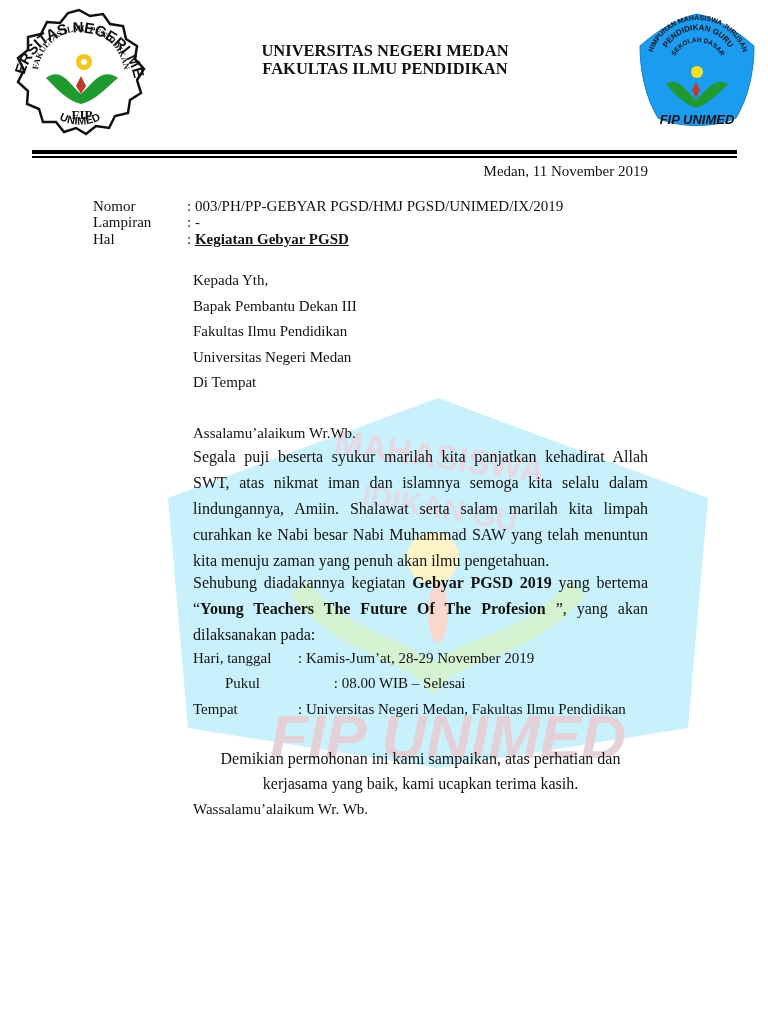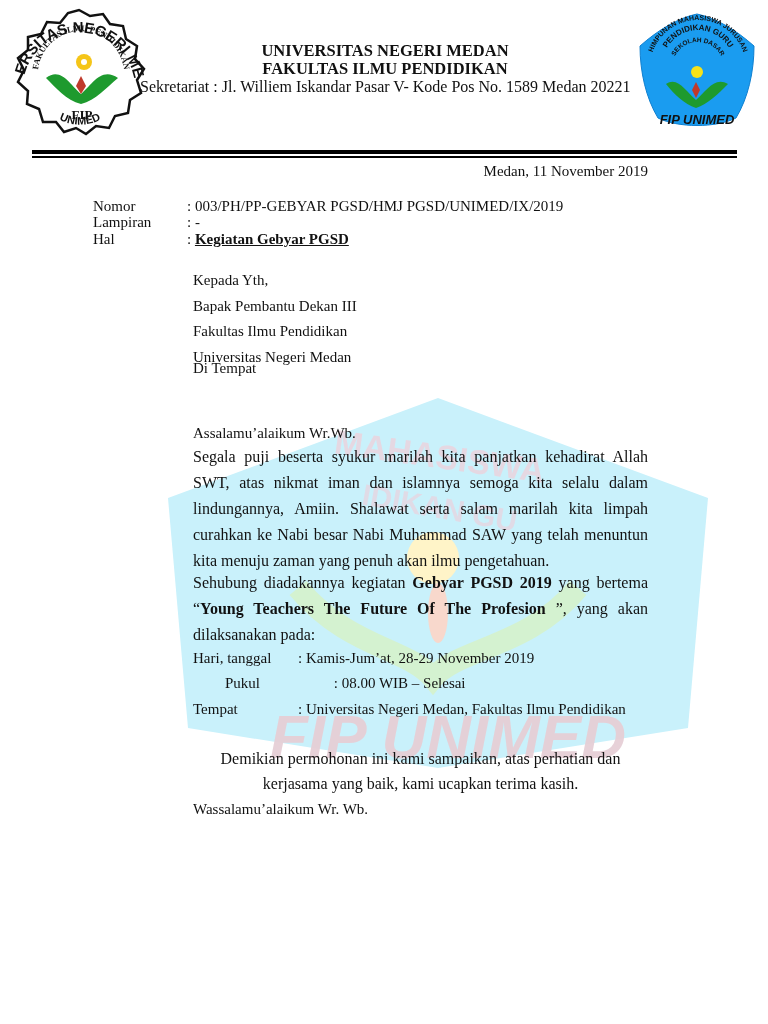--- a/index.html
+++ b/index.html
@@ -78,21 +78,20 @@
   <text font-family="Liberation Sans, sans-serif" font-weight="bold" font-size="6.5" fill="#111"><textPath href="#rArc3" startOffset="50%" text-anchor="middle">SEKOLAH DASAR</textPath></text>
   <circle cx="61" cy="60" r="6" fill="#f5e21a"></circle>
   <path d="M30,72 C42,64 50,80 60,88 C70,80 78,64 92,72 C82,82 72,92 60,96 C48,92 38,82 30,72 Z" fill="#1e9a2e"></path>
   <path d="M60,70 L64,78 L60,86 L56,78 Z" fill="#c0392b"></path>
   <text x="61" y="112" text-anchor="middle" font-family="Liberation Sans, sans-serif" font-weight="bold" font-style="italic" font-size="13" fill="#111">FIP UNIMED</text>
 </svg>
 
 <div class="abs lh" style="top:42px;">
   <div class="lh-line lh-bold">UNIVERSITAS NEGERI MEDAN</div>
   <div class="lh-line lh-bold">FAKULTAS ILMU PENDIDIKAN</div>
-  <div class="lh-line" style="white-space:nowrap; margin-left:-10px; margin-right:-10px;">Sekretariat : Jl. Williem Iskandar Pasar V- Kode Pos No. 1589 Medan 20221</div>
 </div>
 
 <div class="abs rule-thick"></div>
 <div class="abs rule-thin"></div>
 
 <div class="abs content date">Medan, 11 November 2019</div>
 
 <div class="abs content meta-row" style="top:198px;">
   <span class="meta-label">Nomor</span><span>: 003/PH/PP-GEBYAR PGSD/HMJ PGSD/UNIMED/IX/2019</span>
 </div>
@@ -100,21 +99,21 @@
   <span class="meta-label">Lampiran</span><span>: -</span>
 </div>
 <div class="abs content meta-row" style="top:231px;">
   <span class="meta-label">Hal</span><span>: </span><span class="meta-val-b">Kegiatan Gebyar PGSD</span>
 </div>
 
 <div class="abs content addr" style="top:272px;">Kepada Yth,</div>
 <div class="abs content addr" style="top:298px;">Bapak Pembantu Dekan III</div>
 <div class="abs content addr" style="top:323px;">Fakultas Ilmu Pendidikan</div>
 <div class="abs content addr" style="top:349px;">Universitas Negeri Medan</div>
-<div class="abs content addr" style="top:360px;">Di Tempat</div>
+<div class="abs content addr" style="top:374px;">Di Tempat</div>
 
 <div class="abs content addr" style="top:425px;">Assalamu’alaikum Wr.Wb.</div>
 
 <div class="abs content para" style="top:444px; text-align-last:left;">Segala puji beserta syukur marilah kita panjatkan kehadirat Allah SWT, atas nikmat iman dan islamnya semoga kita selalu dalam lindungannya, Amiin. Shalawat serta salam marilah kita limpah curahkan ke Nabi besar Nabi Muhammad SAW yang telah menuntun kita menuju zaman yang penuh akan ilmu pengetahuan.</div>
 
 <div class="abs content para" style="top:570px;"><span>Sehubung diadakannya kegiatan </span><b>Gebyar PGSD 2019</b><span>  yang bertema “</span><b>Young Teachers The Future Of The Profesion</b><span> ”, yang akan dilaksanakan pada:</span></div>
 
 <div class="abs content detail-row" style="top:650px;">
   <span class="detail-label">Hari, tanggal</span><span>: Kamis-Jum’at, 28-29 November 2019</span>
 </div>

